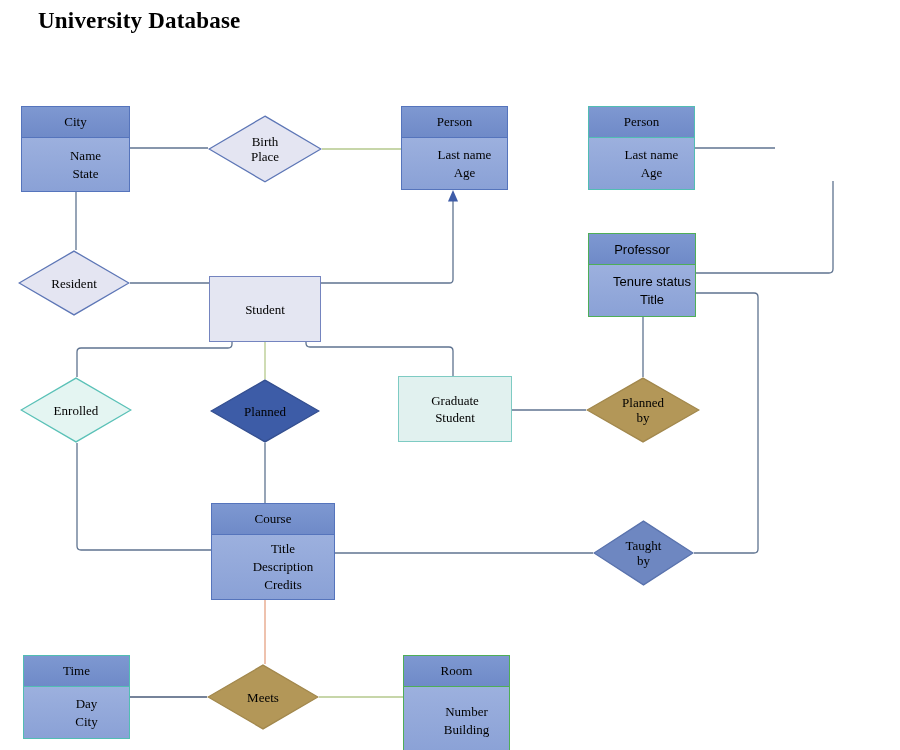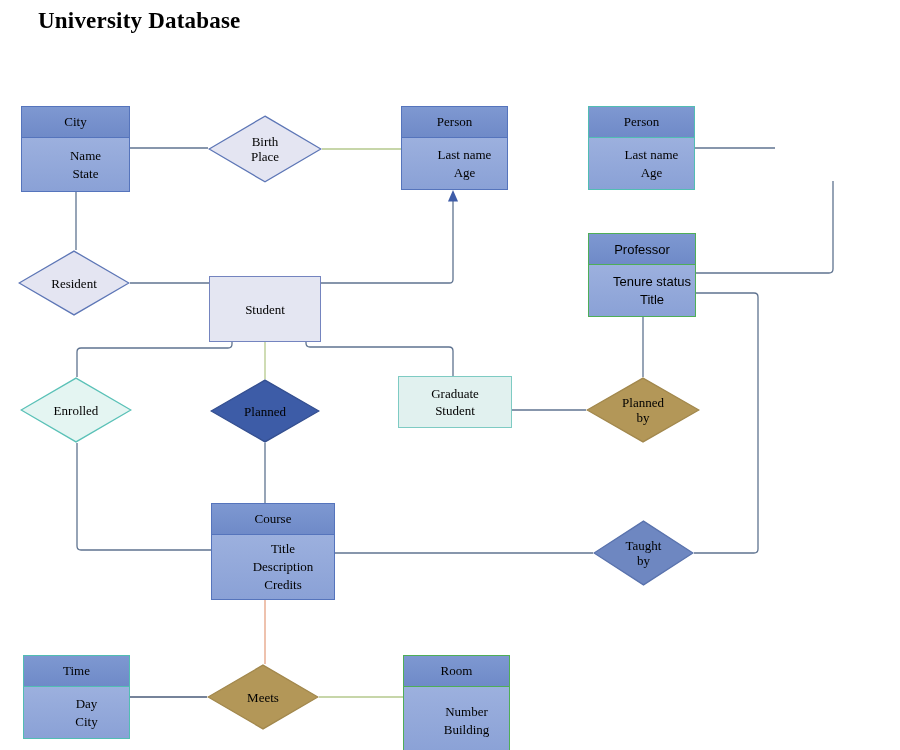--- a/index.html
+++ b/index.html
@@ -102,21 +102,21 @@
     <div class="ebody">
       <div>Tenure status</div>
       <div>Title</div>
     </div>
   </div>
 
   <div class="snode lavbox" style="left:209px;top:251px;width:112px;height:66px">
     <span>Student</span>
   </div>
 
-  <div class="snode cyanbox" style="left:398px;top:376px;width:114px;height:52px">
+  <div class="snode cyanbox" style="left:398px;top:376px;width:114px;height:66px">
     <span>Graduate Student</span>
   </div>
 
   <div class="entity b-blue" style="left:211px;top:503px;width:124px;height:97px">
     <div class="ehead">Course</div>
     <div class="ebody">
       <div>Title</div>
       <div>Description</div>
       <div>Credits</div>
     </div>

